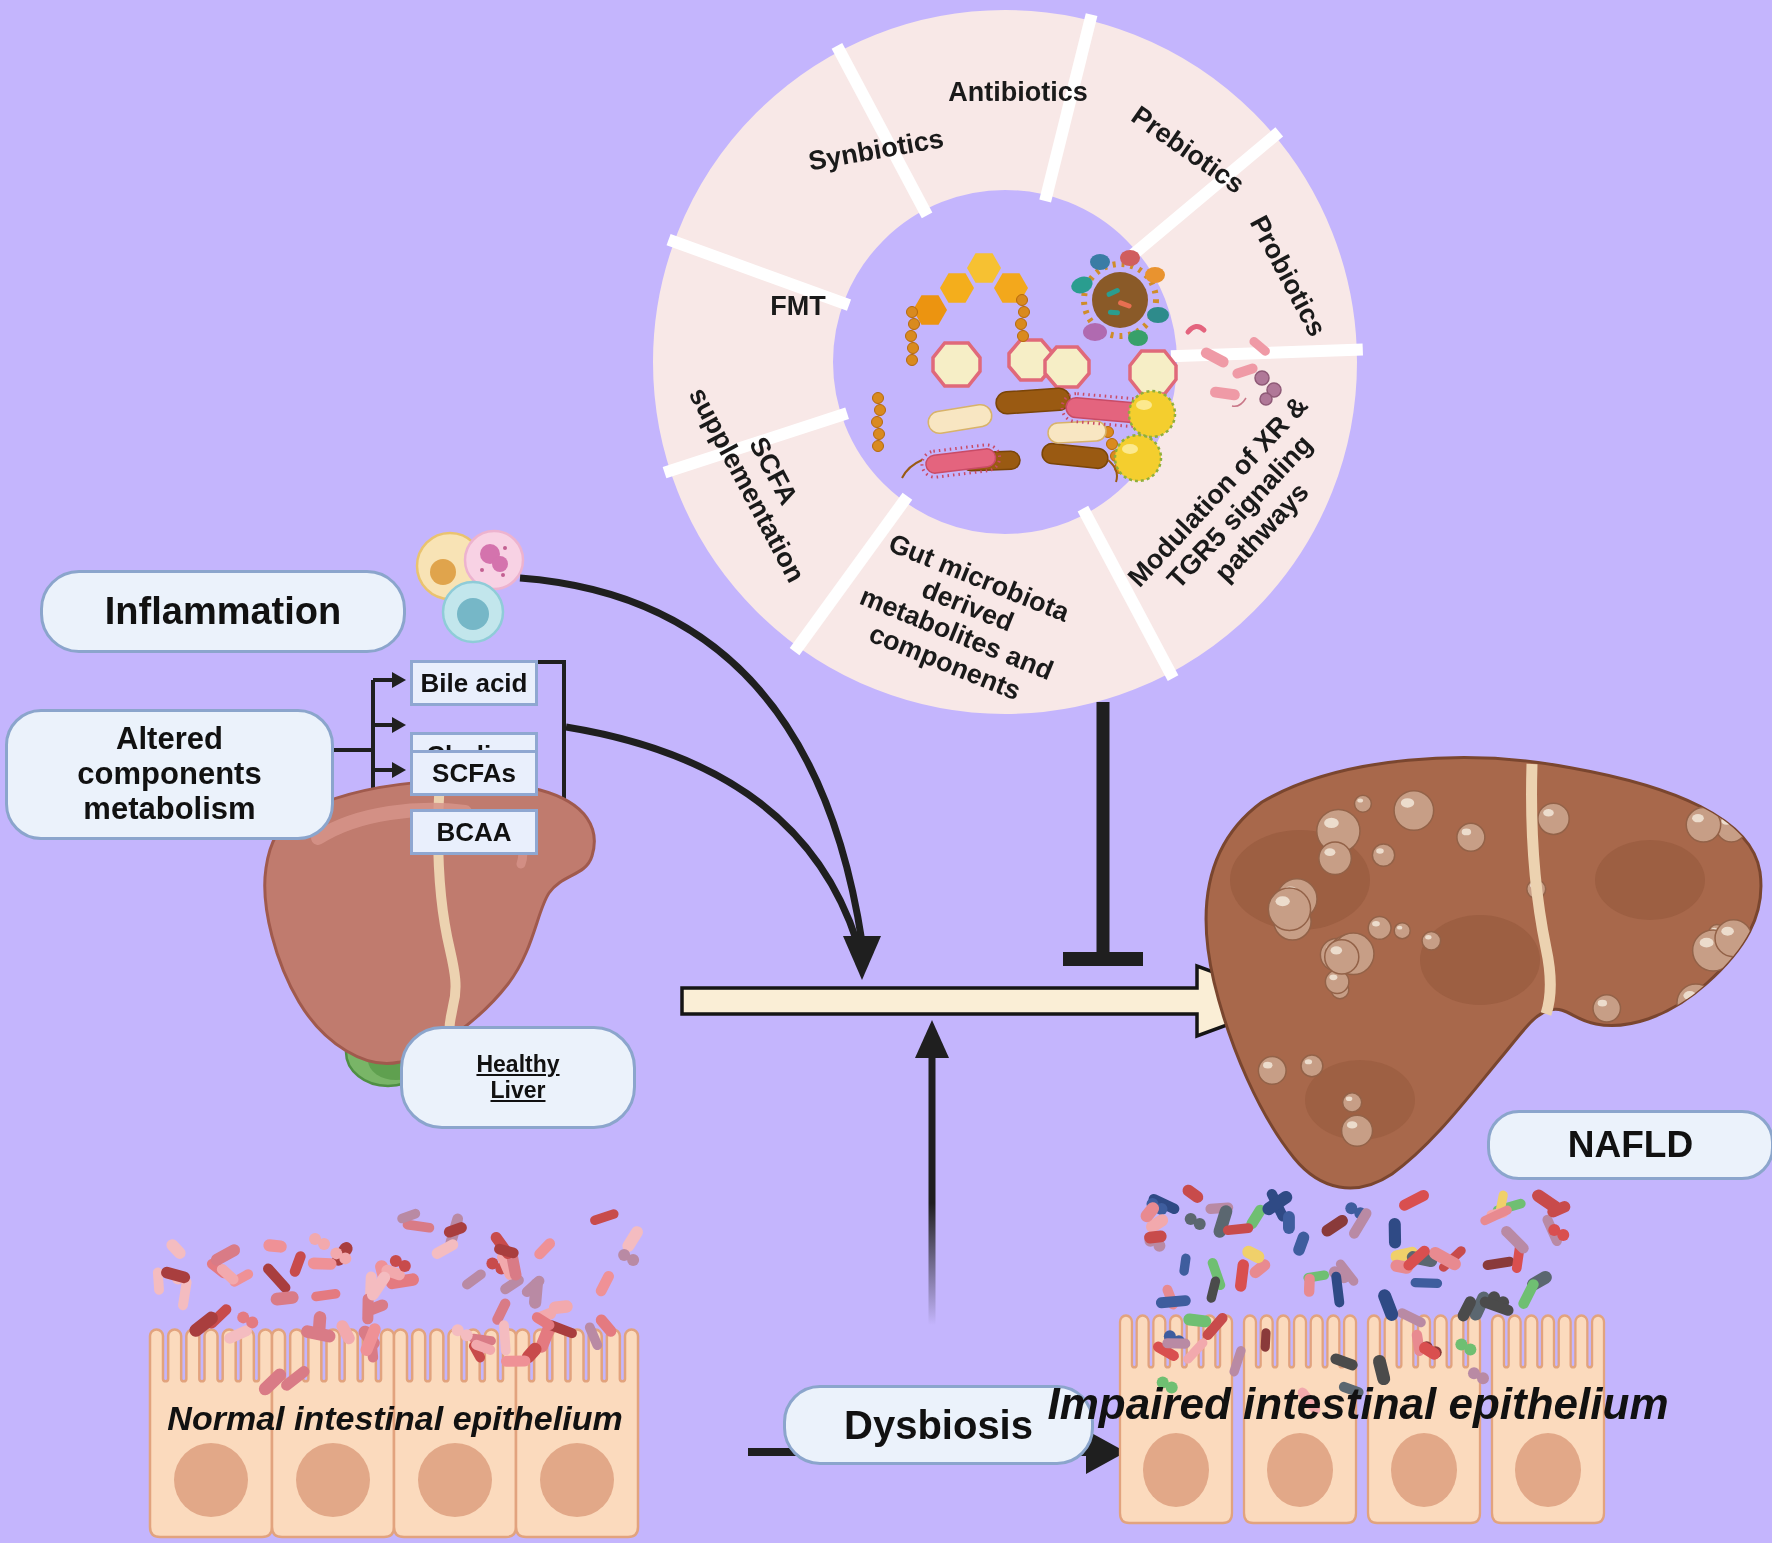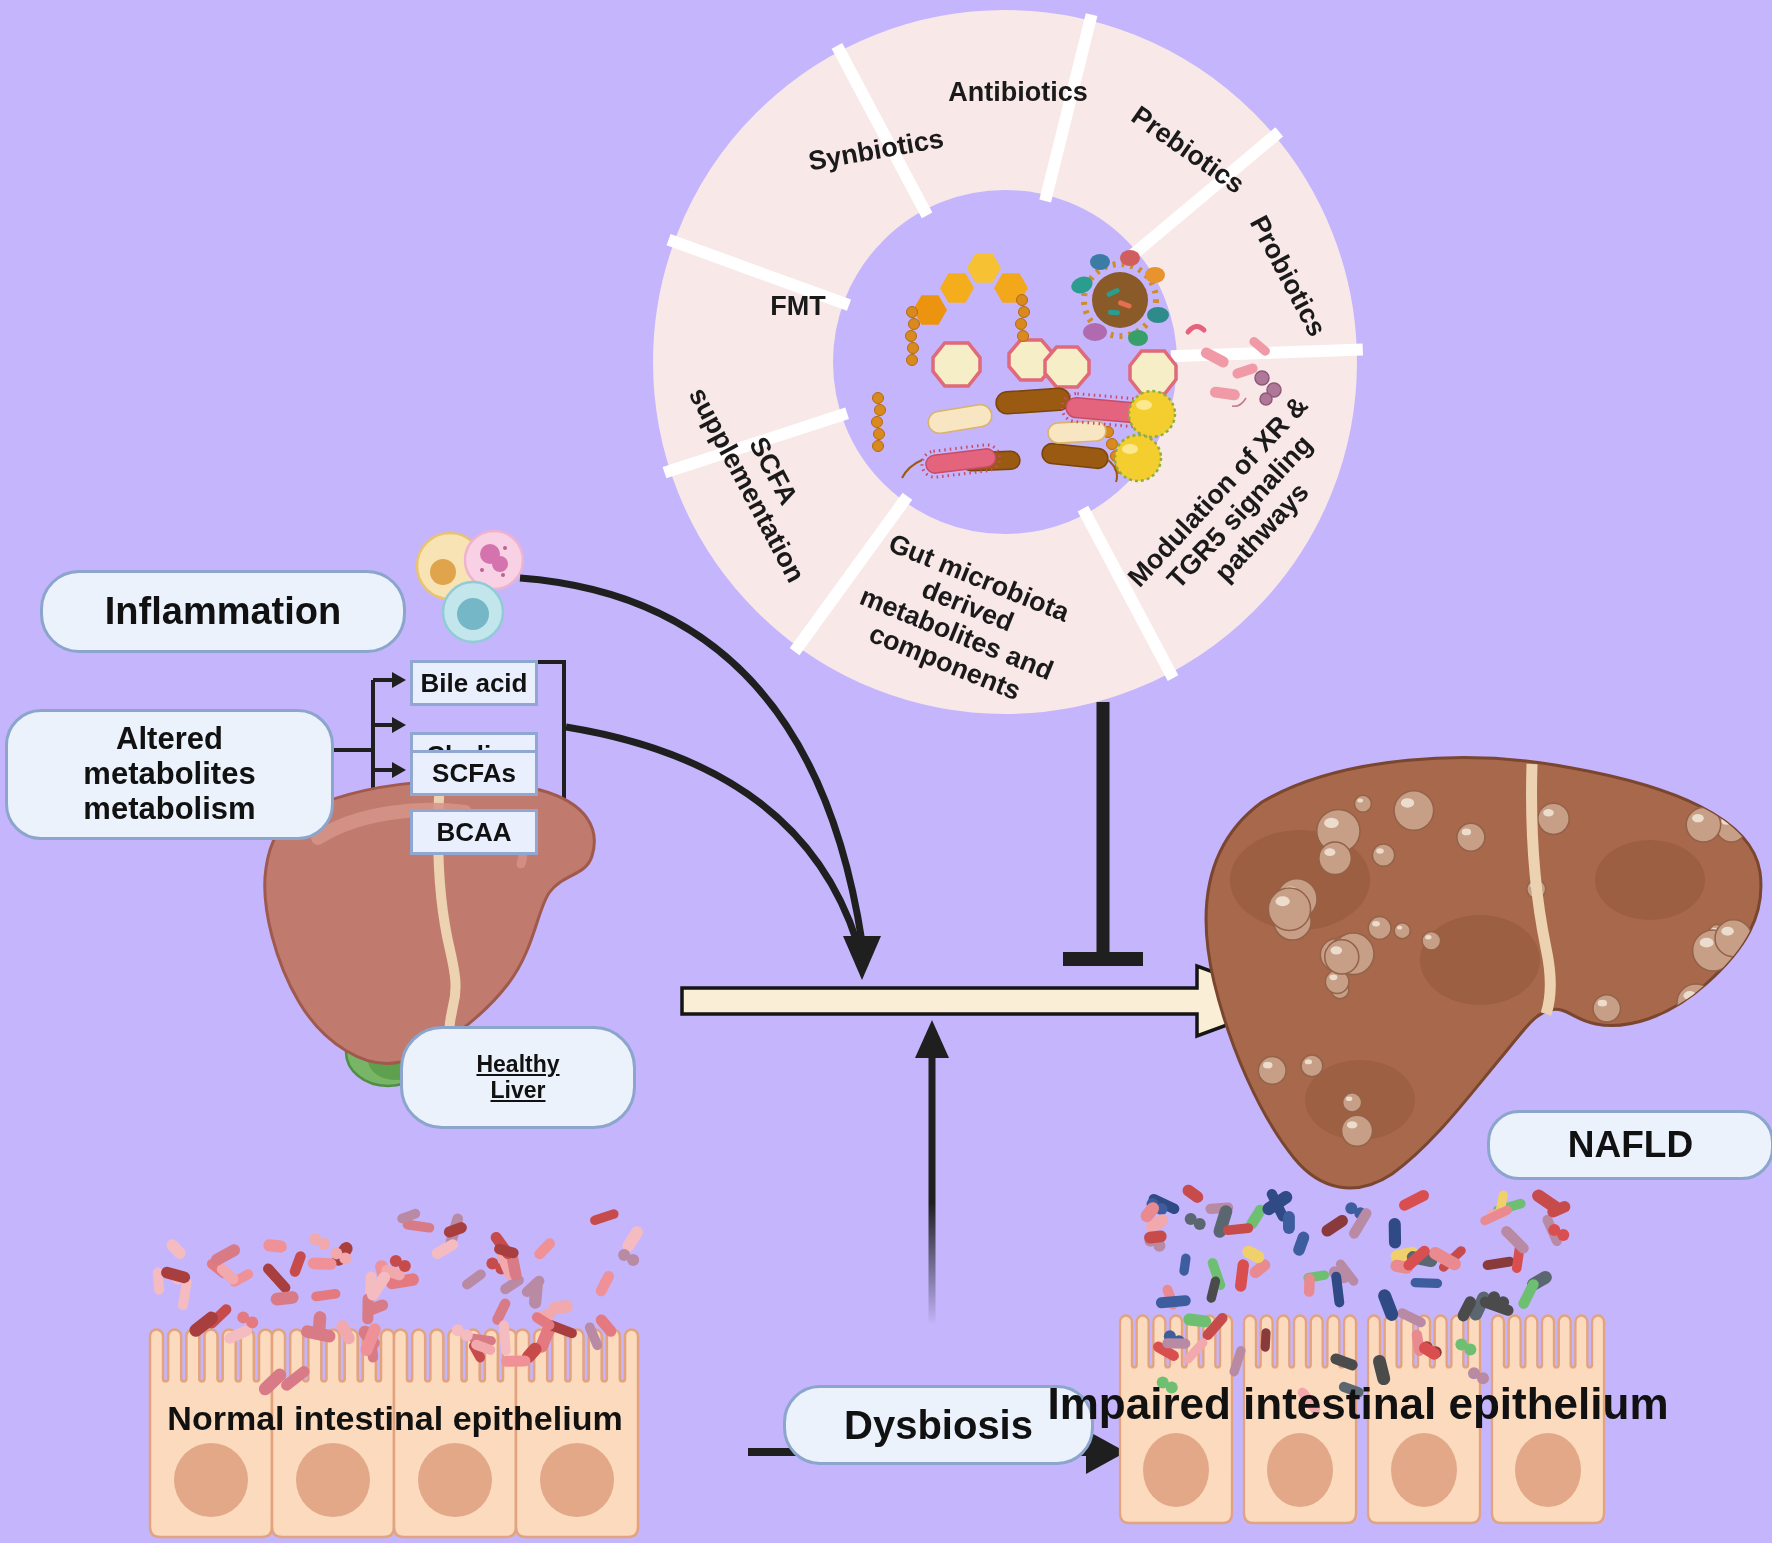--- a/index.html
+++ b/index.html
@@ -6,21 +6,21 @@
   #canvas{position:relative;width:1772px;height:1543px;background:#c4b5fd;overflow:hidden;color:#111;}
   #fig{position:absolute;left:0;top:0;}
   .pill{position:absolute;display:flex;align-items:center;justify-content:center;
         background:var(--pill_fill);border:3px solid var(--pill_border);
         font-weight:bold;color:#111;text-align:center;white-space:pre-line;line-height:1.12;margin-top:22px;}
   .mbox{position:absolute;display:flex;align-items:center;justify-content:center;
         background:var(--box_fill);border:3px solid var(--box_border);
         font-weight:bold;font-size:26px;color:#111;text-align:center;}
   .donut-label{position:absolute;font-weight:bold;font-size:27px;line-height:1.12;
         text-align:center;white-space:pre;color:#1a1a1a;width:max-content;}
-  .ep-label{position:absolute;font-weight:bold;color:#111;white-space:nowrap;}
+  .ep-label{position:absolute;font-weight:bold;color:#111;white-space:nowrap;font-style:italic;}
 </style>
 </head>
 <body>
 
 <div id="canvas">
 
   <svg id="fig" width="1772" height="1543" viewBox="0 0 1772 1543">
     <defs>
       <linearGradient id="fadeGrad" gradientUnits="userSpaceOnUse" x1="0" y1="1054" x2="0" y2="1325">
         <stop offset="0" stop-color="#1f1f1f"></stop>
@@ -475,21 +475,21 @@
 derived
 metabolites and
 components</div>
   <div class="donut-label" style="left:760px;top:478px;transform:translate(-50%,-50%) rotate(62deg);">SCFA
 supplementation</div>
   <div class="donut-label" style="left:798px;top:306px;transform:translate(-50%,-50%);">FMT</div>
   <div class="donut-label" style="left:876px;top:150px;transform:translate(-50%,-50%) rotate(-10deg);">Synbiotics</div>
 
   <div class="pill" style="left:40px;top:548px;width:360px;height:77px;border-radius:39px;font-size:38px;">Inflammation</div>
   <div class="pill" style="left:5px;top:687px;width:323px;height:125px;border-radius:36px;font-size:31px;">Altered
-metabolites
+components
 metabolism</div>
   <div class="mbox" style="left:410px;top:660px;width:122px;height:40px;">Bile acid</div>
   <div class="mbox" style="left:410px;top:732px;width:122px;height:40px;">Choline</div>
   <div class="mbox" style="left:410px;top:750px;width:122px;height:40px;">SCFAs</div>
   <div class="mbox" style="left:410px;top:795px;width:122px;height:40px;margin-top:14px;">BCAA</div>
 
   <div class="pill" style="left:400px;top:1004px;width:230px;height:97px;border-radius:42px;font-size:23px;text-decoration:underline;">Healthy
 Liver</div>
   <div class="pill" style="left:1487px;top:1088px;width:281px;height:64px;border-radius:32px;font-size:37px;">NAFLD</div>
   <div class="pill" style="left:783px;top:1363px;width:305px;height:74px;border-radius:37px;font-size:40px;">Dysbiosis</div>

